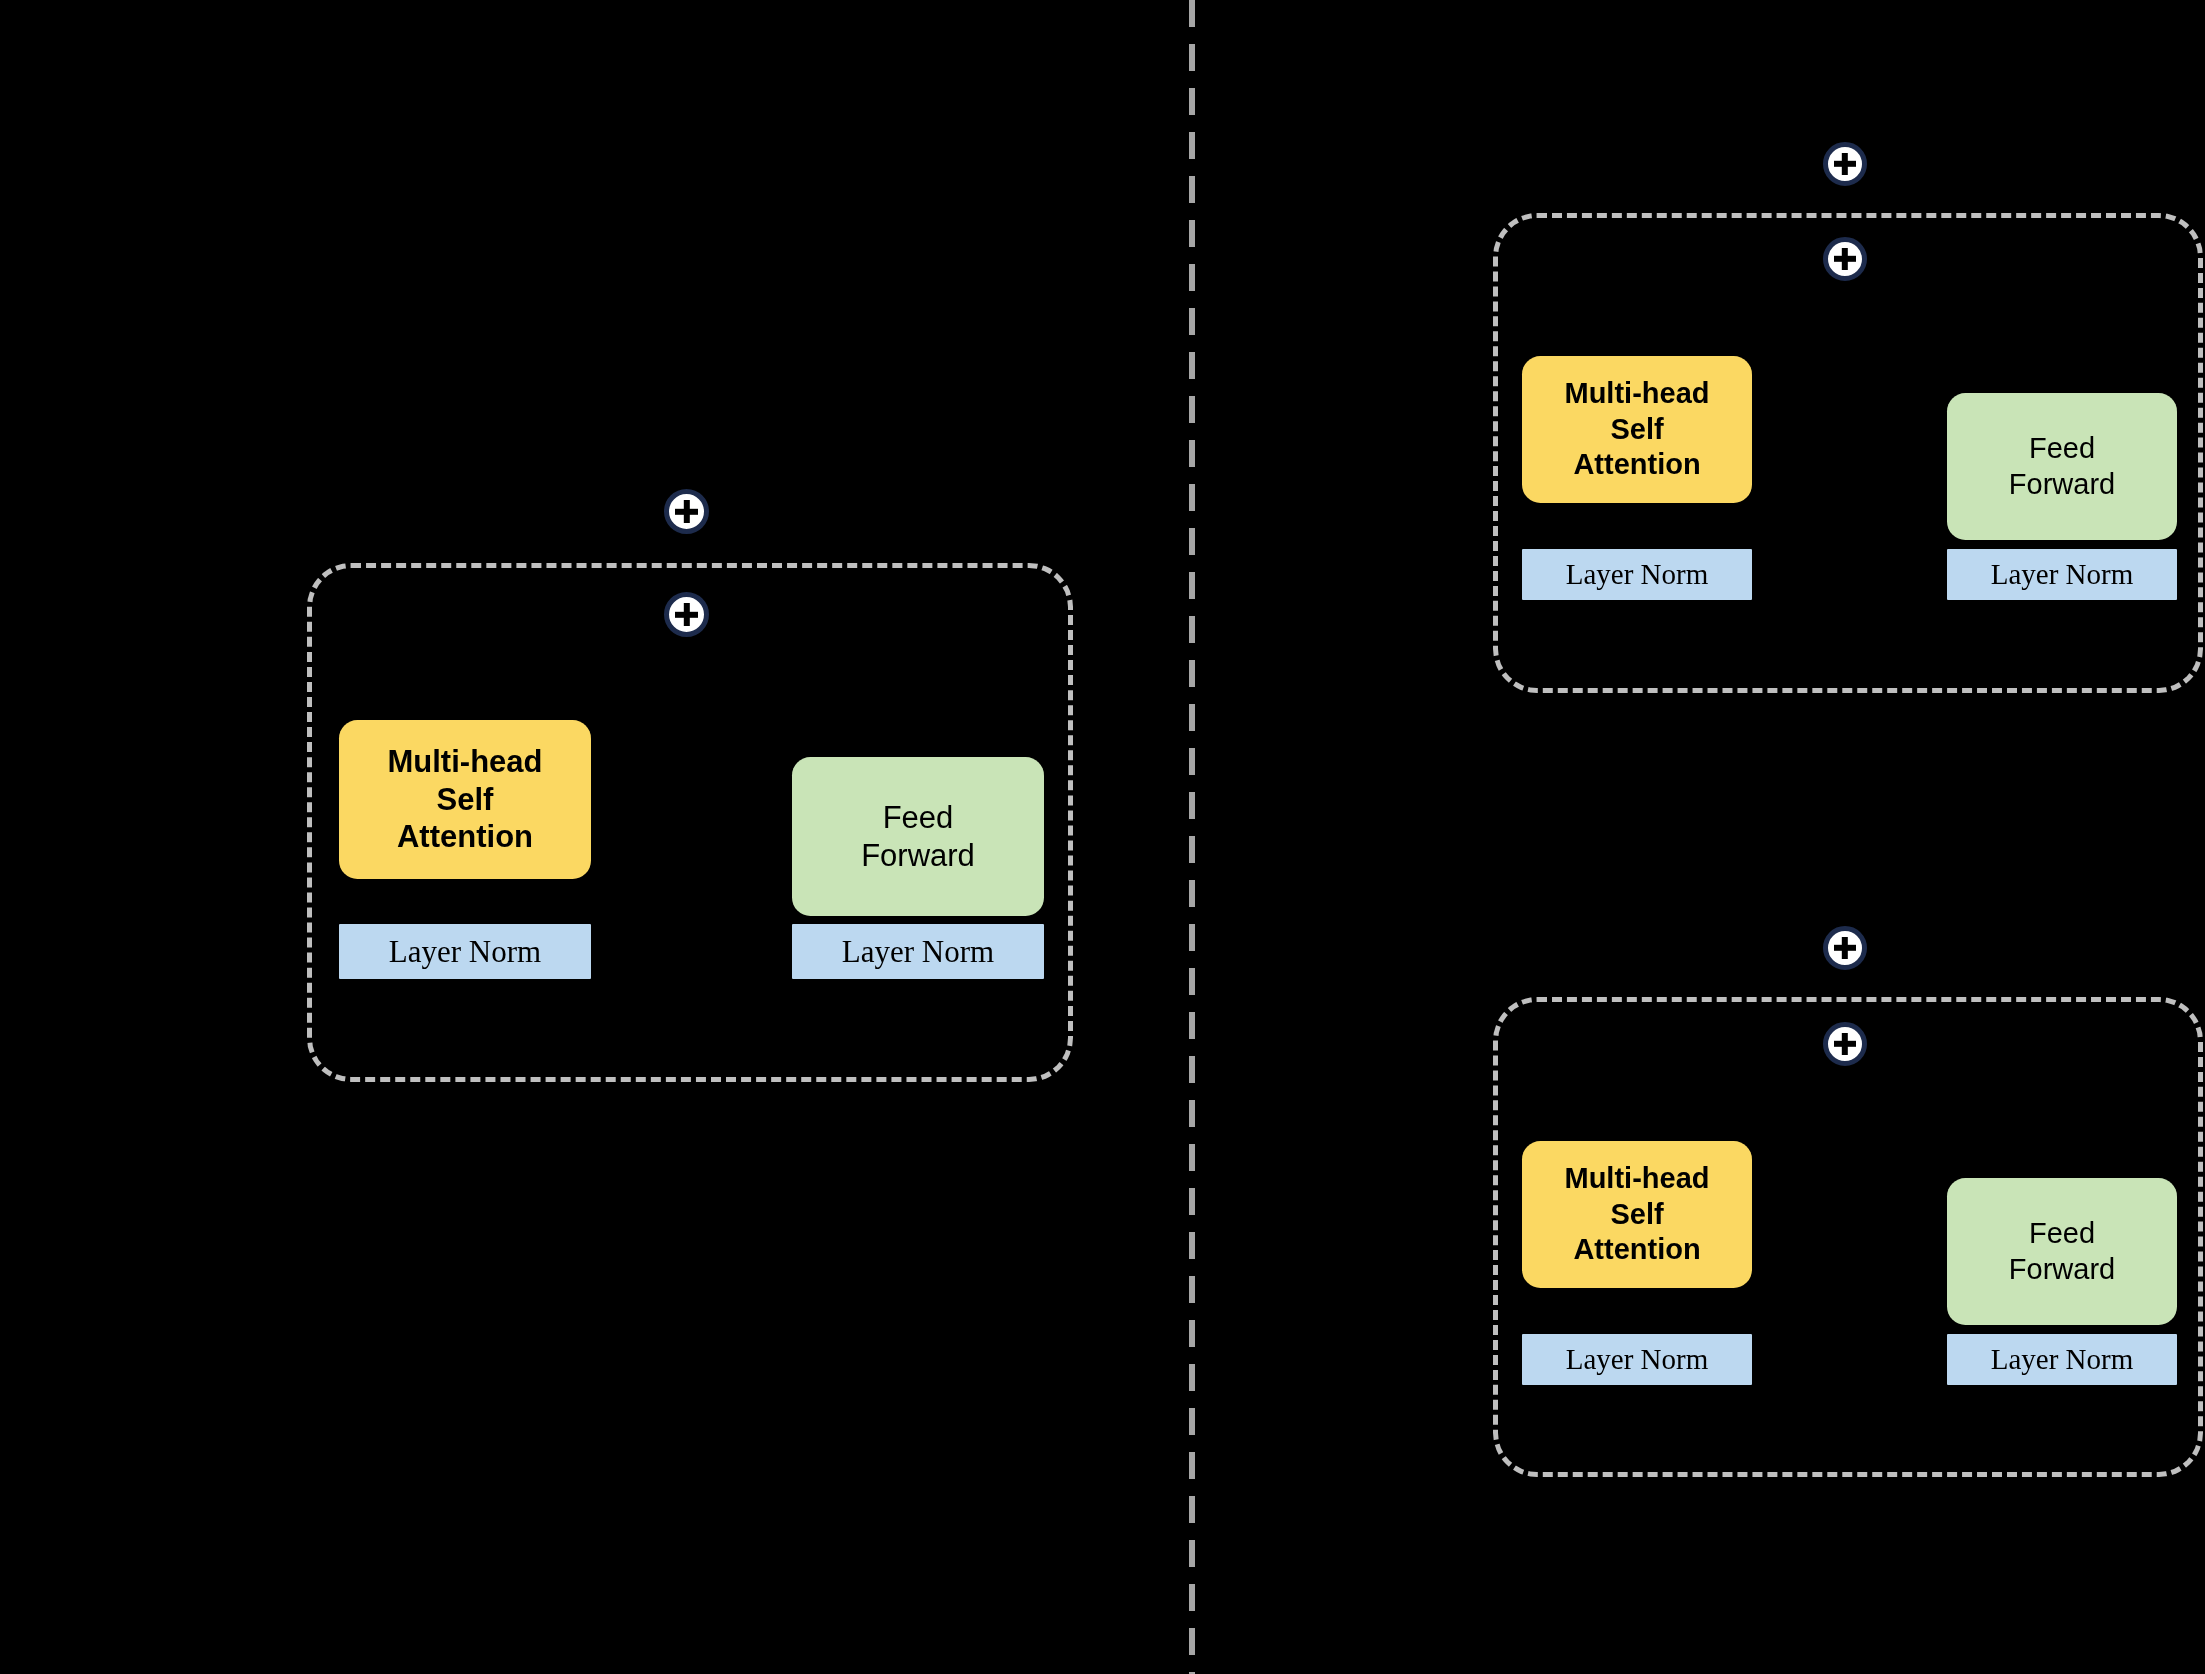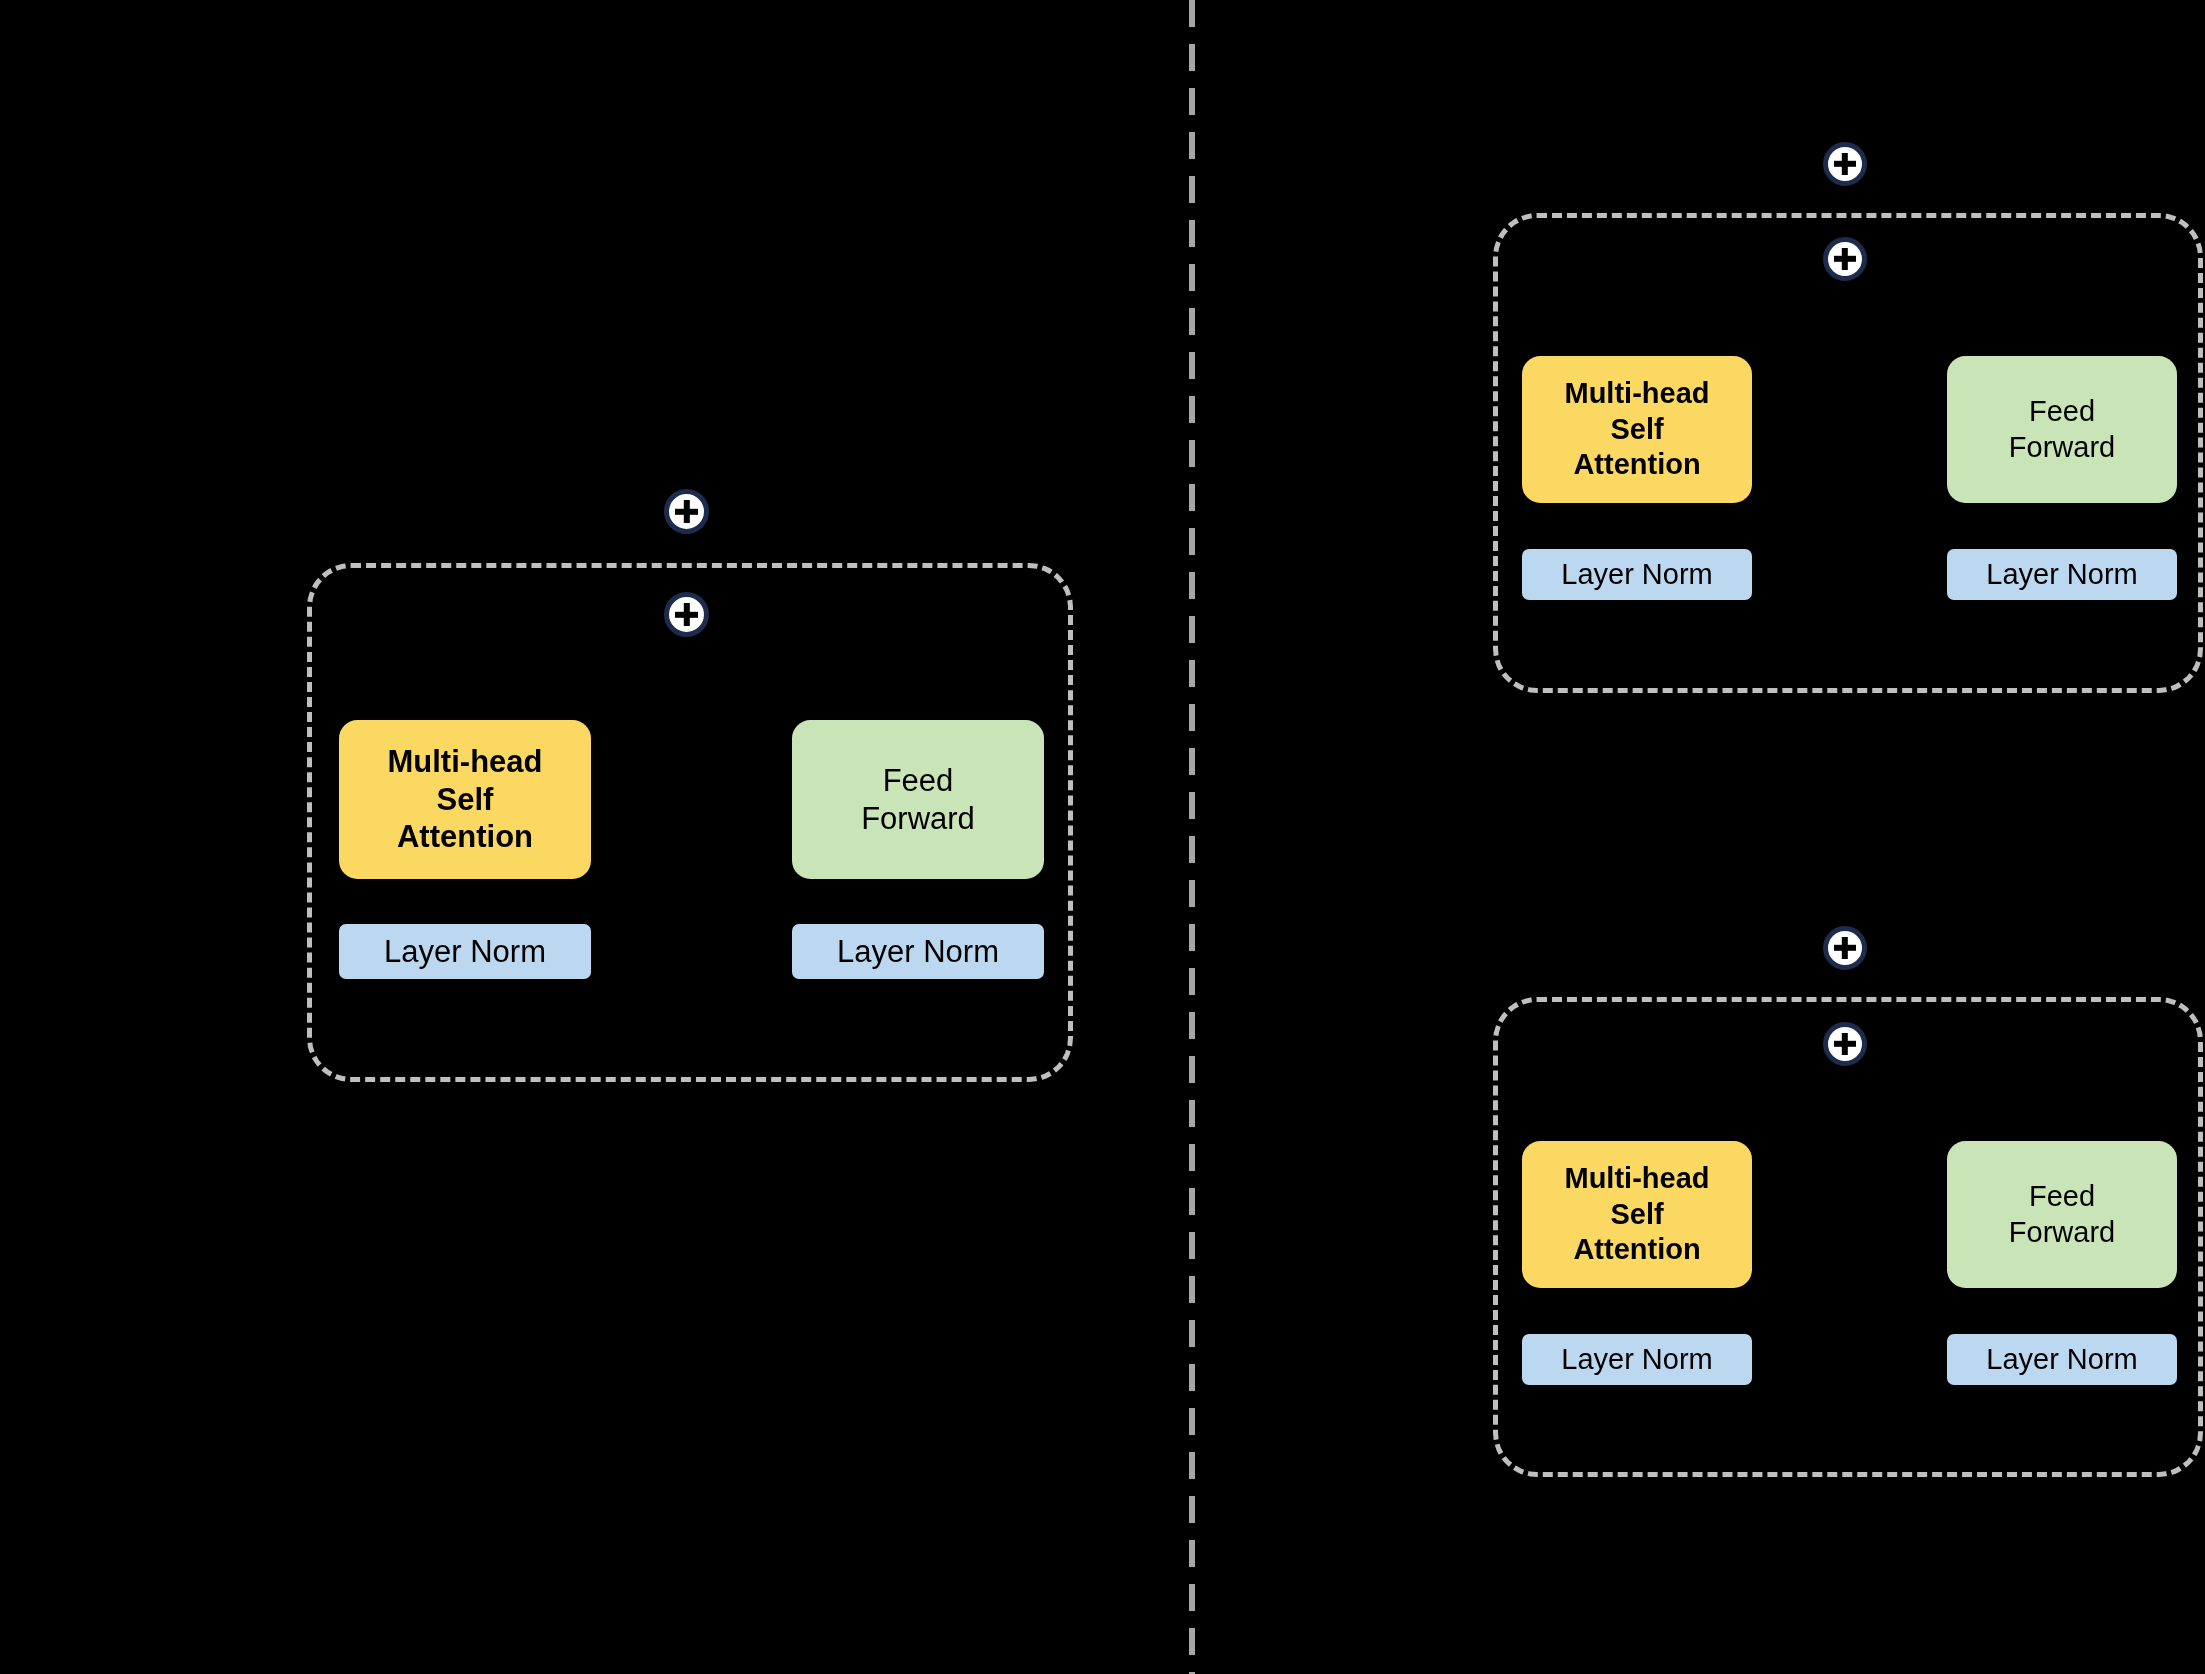--- a/index.html
+++ b/index.html
@@ -50,24 +50,26 @@
     color: #000000;
     line-height: 1.22;
     border-radius: 18.4px;
   }
   .module.attention {
     background: #FBD862;
     font-weight: bold;
   }
   .module.ffn {
     background: #C9E4B7;
+    margin-top: 37px;
   }
   .module.layernorm {
     background: #BCD8F0;
-    border-radius: 7px;
+    border-radius: 1px;
+    font-family: Liberation Serif, serif;
   }
   .module .label {
     white-space: pre-line;
     display: block;
   }
 
   
   .plus-node {
     position: absolute;
     box-sizing: border-box;

